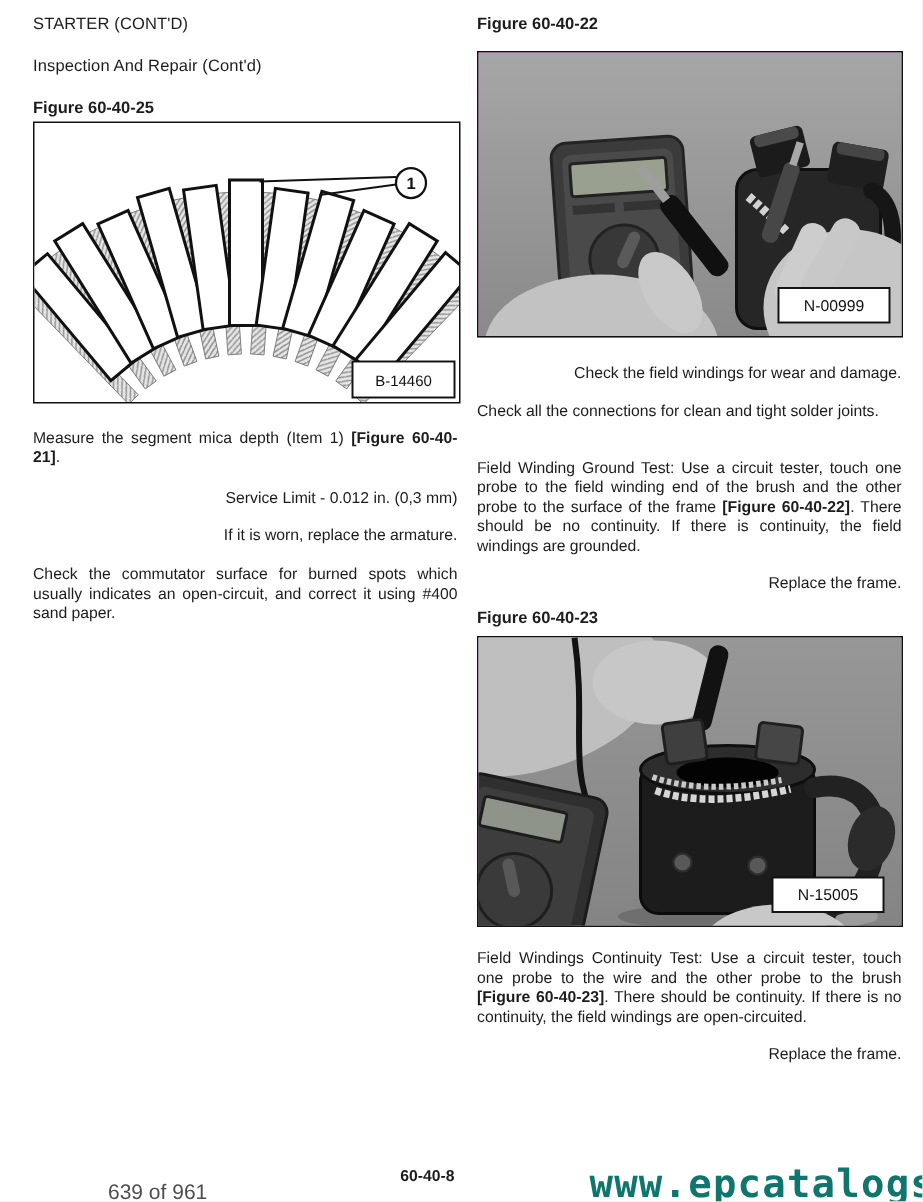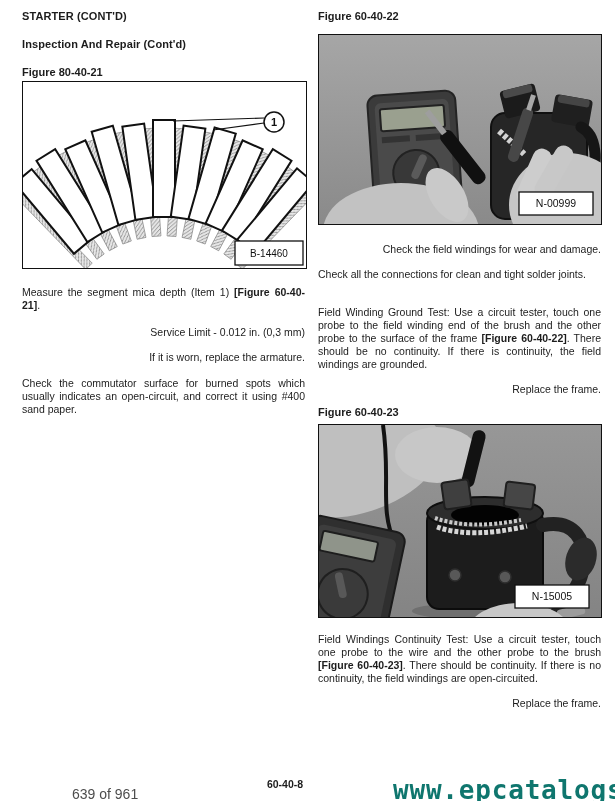--- a/index.html
+++ b/index.html
@@ -1,21 +1,21 @@
 <!DOCTYPE html>
 <html><head>
 <meta charset="utf-8">
 <style>
   html,body{margin:0;padding:0;background:#e9e9e9;}
   .page{
     position:relative;width:615px;height:801px;margin:0 auto;background:#ffffff;
     font-family:"Liberation Sans", sans-serif;color:#1c1c1c;overflow:hidden;
   }
   .abs{position:absolute;}
-  .hdr{font-size:11px;font-weight:bold;letter-spacing:.1px;}
+  .hdr{font-size:11px;font-weight:normal;letter-spacing:.1px;}
   .figcap{font-size:11px;font-weight:bold;}
   .para{font-size:10.5px;line-height:12.9px;text-align:justify;width:283px;}
   .para.nojust{text-align:right;}
   .b{font-weight:bold;}
   .figbox{border:1.5px solid #111;background:#fff;}
   .photobox{border:1.5px solid #111;background:#f0abfc;}
   .footer-pageref{font-size:14px;color:#4d4d4d;}
   .footer-pagenum{font-size:10.5px;font-weight:bold;text-align:center;width:570px;}
   .footer-manual{font-size:10.5px;font-weight:bold;text-align:right;line-height:12.5px;color:#14181f;margin-top:44px;}
   .watermark{
@@ -26,21 +26,21 @@
 </style>
 </head>
 <body>
 
 <div class="page">
 
   <div class="abs hdr" style="left:22px;top:10px;">STARTER (CONT'D)</div>
 
   <div class="abs hdr" style="left:22px;top:38px;">Inspection And Repair (Cont'd)</div>
 
-  <div class="abs figcap" style="left:22px;top:66px;">Figure 80-40-21</div>
+  <div class="abs figcap" style="left:22px;top:66px;">Figure 60-40-25</div>
 
   <div class="abs figbox" style="left:22px;top:81px;width:283px;height:186px;">
     <svg id="fan-svg" width="283" height="186" viewBox="0 0 283 186">
       <defs>
         <pattern id="micaHatch" width="4" height="4" patternUnits="userSpaceOnUse">
           <rect width="4" height="4" fill="#e6e6e6"></rect>
           <path d="M0 4 L4 0" stroke="#8f8f8f" stroke-width="1"></path>
           <path d="M-1 1 L1 -1" stroke="#8f8f8f" stroke-width="1"></path>
         </pattern>
       </defs>

